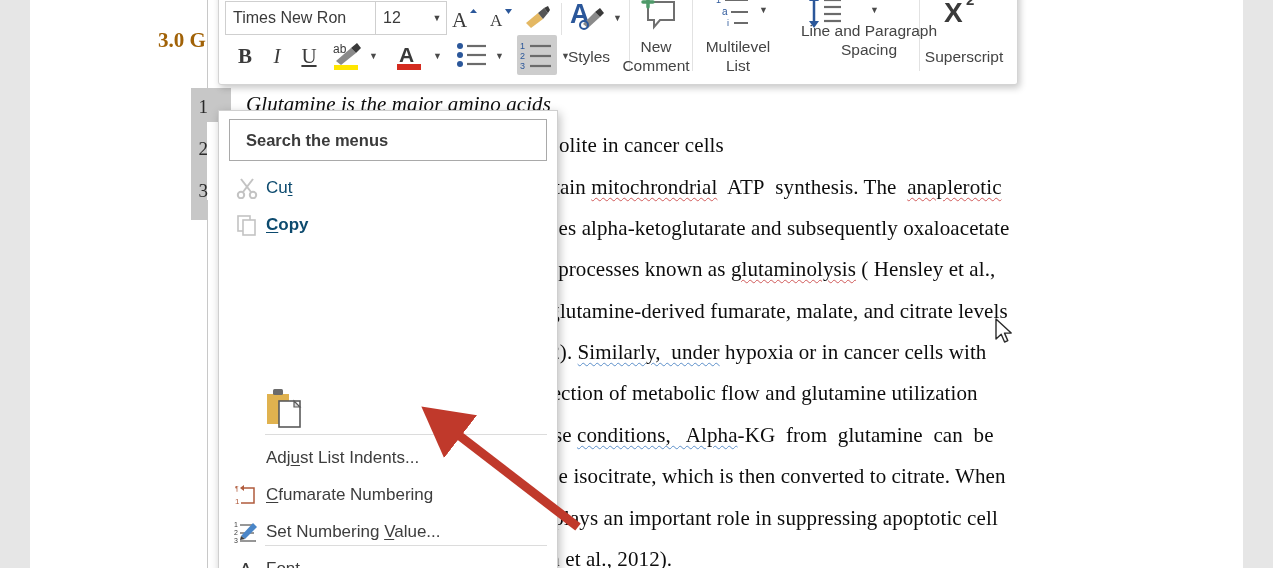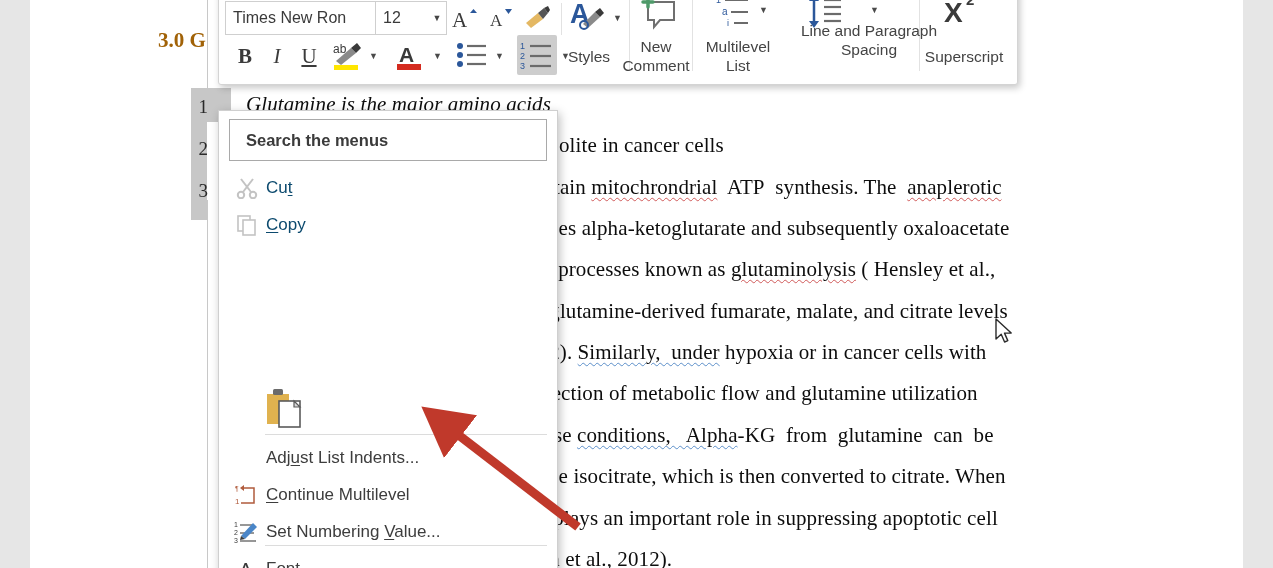--- a/index.html
+++ b/index.html
@@ -326,21 +326,21 @@
         <svg width="22" height="22" viewBox="0 0 22 22">
           <line x1="5" y1="2" x2="15" y2="15" stroke="#c3c3c3" stroke-width="2"></line>
           <line x1="17" y1="2" x2="7" y2="15" stroke="#c3c3c3" stroke-width="2"></line>
           <circle cx="5" cy="18" r="3.2" fill="none" stroke="#c3c3c3" stroke-width="2"></circle>
           <circle cx="17" cy="18" r="3.2" fill="none" stroke="#c3c3c3" stroke-width="2"></circle>
         </svg>
       </span>
       <span class="lab disabled"><span>Cu</span><span class="u">t</span></span>
     </div>
 
-    <div class="mi" style="top:95px;">
+    <div class="mi" style="top:95px;font-weight:bold;">
       <span class="ico">
         <svg width="22" height="22" viewBox="0 0 22 22">
           <rect x="2" y="2" width="12" height="15" fill="#fff" stroke="#c3c3c3" stroke-width="1.6"></rect>
           <rect x="7" y="6" width="12" height="15" fill="#fff" stroke="#c3c3c3" stroke-width="1.6"></rect>
         </svg>
       </span>
       <span class="lab disabled"><span class="u">C</span><span>opy</span></span>
     </div>
 
 
@@ -361,21 +361,21 @@
 
     <div class="mi" style="top:365px;">
       <span class="ico">
         <svg width="24" height="24" viewBox="0 0 24 24">
           <text x="0" y="8" font-family="Liberation Sans, sans-serif" font-size="7" fill="#b05b3c">¶</text>
           <text x="0" y="21" font-family="Liberation Sans, sans-serif" font-size="8" fill="#b05b3c">1</text>
           <path d="M7 5 H19 V20 H6" fill="none" stroke="#b05b3c" stroke-width="1.5"></path>
           <polygon points="9,2 9,8 5,5" fill="#b05b3c"></polygon>
         </svg>
       </span>
-      <span class="lab"><span class="u">C</span><span>ontinue Multilevel</span></span>
+      <span class="lab"><span class="u">C</span><span>fumarate Numbering</span></span>
     </div>
 
     <div class="mi" style="top:402px;">
       <span class="ico">
         <svg width="26" height="24" viewBox="0 0 26 24">
           <text x="0" y="7" font-family="Liberation Sans, sans-serif" font-size="7" fill="#3a3a3a">1</text>
           <text x="0" y="15" font-family="Liberation Sans, sans-serif" font-size="7" fill="#3a3a3a">2</text>
           <text x="0" y="23" font-family="Liberation Sans, sans-serif" font-size="7" fill="#3a3a3a">3</text>
           <line x1="6" y1="5" x2="20" y2="5" stroke="#6b6b6b" stroke-width="1.4"></line>
           <line x1="6" y1="13" x2="20" y2="13" stroke="#6b6b6b" stroke-width="1.4"></line>

